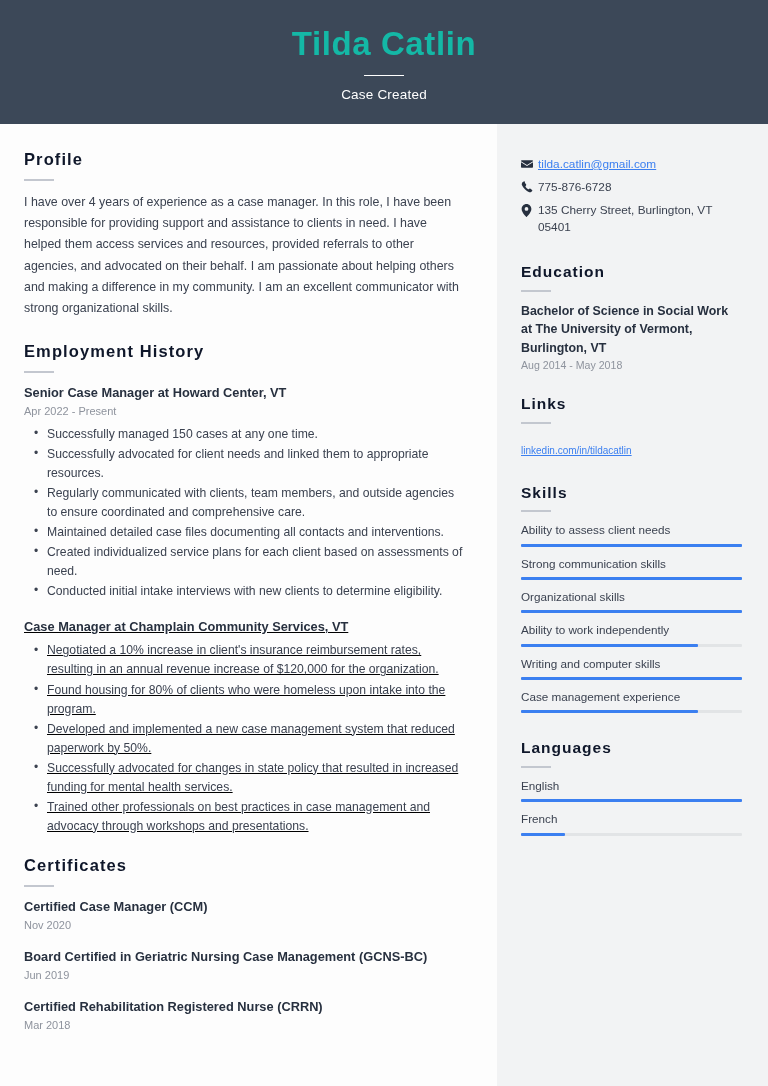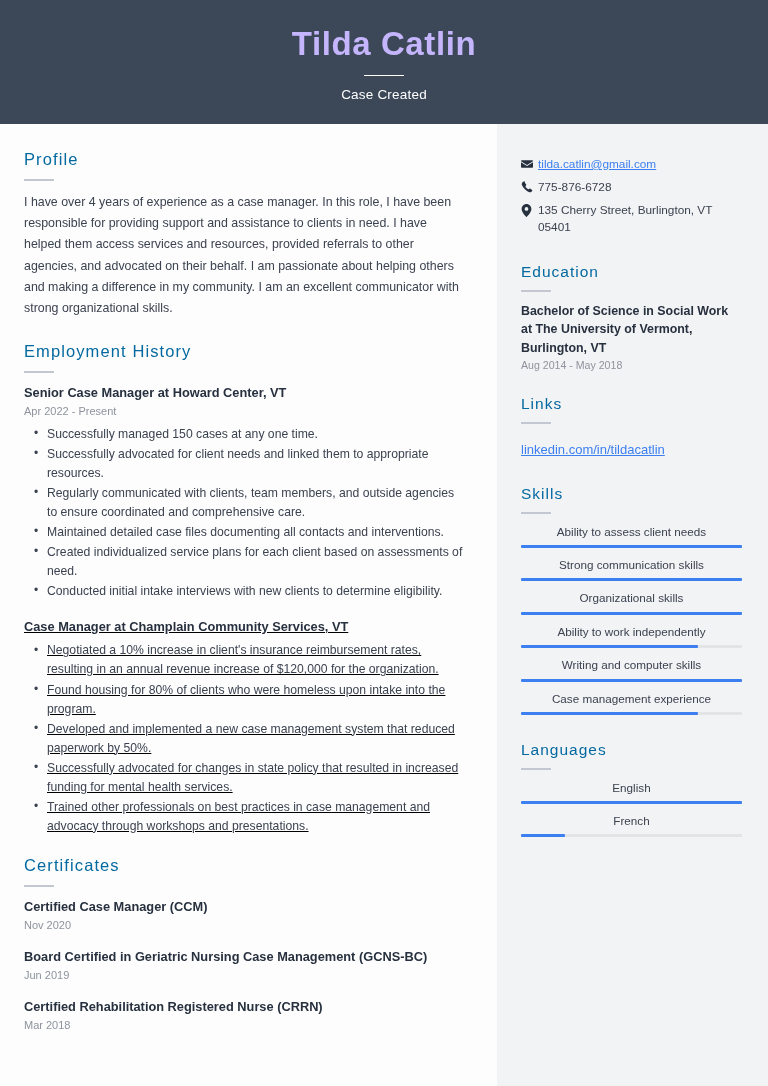--- a/index.html
+++ b/index.html
@@ -24,21 +24,21 @@
   .header {
     height: 124px;
     background: #3c4858;
     display: flex;
     flex-direction: column;
     align-items: center;
     justify-content: center;
     padding-top: 4px;
   }
   .header-name {
-    color: #c4b5fd;
+    color: #14b8a6;
     font-size: 33px;
     font-weight: 700;
     letter-spacing: 0.6px;
     line-height: 1.1;
   }
   .header-divider {
     width: 40px;
     height: 1px;
     background: #ffffff;
     margin: 12px 0 11px 0;
@@ -63,23 +63,23 @@
   }
   .col-side {
     width: 271px;
     background: #f2f3f4;
     padding: 32px 26px 0 24px;
   }
 
   
   .section { margin-bottom: 22px; }
   .section-title {
-    color: #0369a1;
+    color: #0f172a;
     font-size: 16.5px;
-    font-weight: 400;
+    font-weight: 700;
     letter-spacing: 1.1px;
     line-height: 1.2;
   }
   .section-title.side {
     font-size: 15.5px;
     letter-spacing: 1px;
   }
   .section-rule {
     width: 30px;
     height: 2px;
@@ -166,27 +166,27 @@
     line-height: 1.48;
   }
   .edu-date {
     color: #8e939d;
     font-size: 10.6px;
     margin-top: 2px;
   }
 
   .side-link {
     color: #3b7ff0;
-    font-size: 13px;
+    font-size: 10px;
     text-decoration: underline;
     line-height: 1.5;
   }
 
   
-  .skill { margin-bottom: 9px; text-align: center; }
+  .skill { margin-bottom: 9px; }
   .skill:last-child { margin-bottom: 0; }
   .skill-label {
     color: #3b4250;
     font-size: 11.7px;
     line-height: 1.4;
     margin-bottom: 5px;
   }
   .skill-track {
     position: relative;
     width: 100%;

